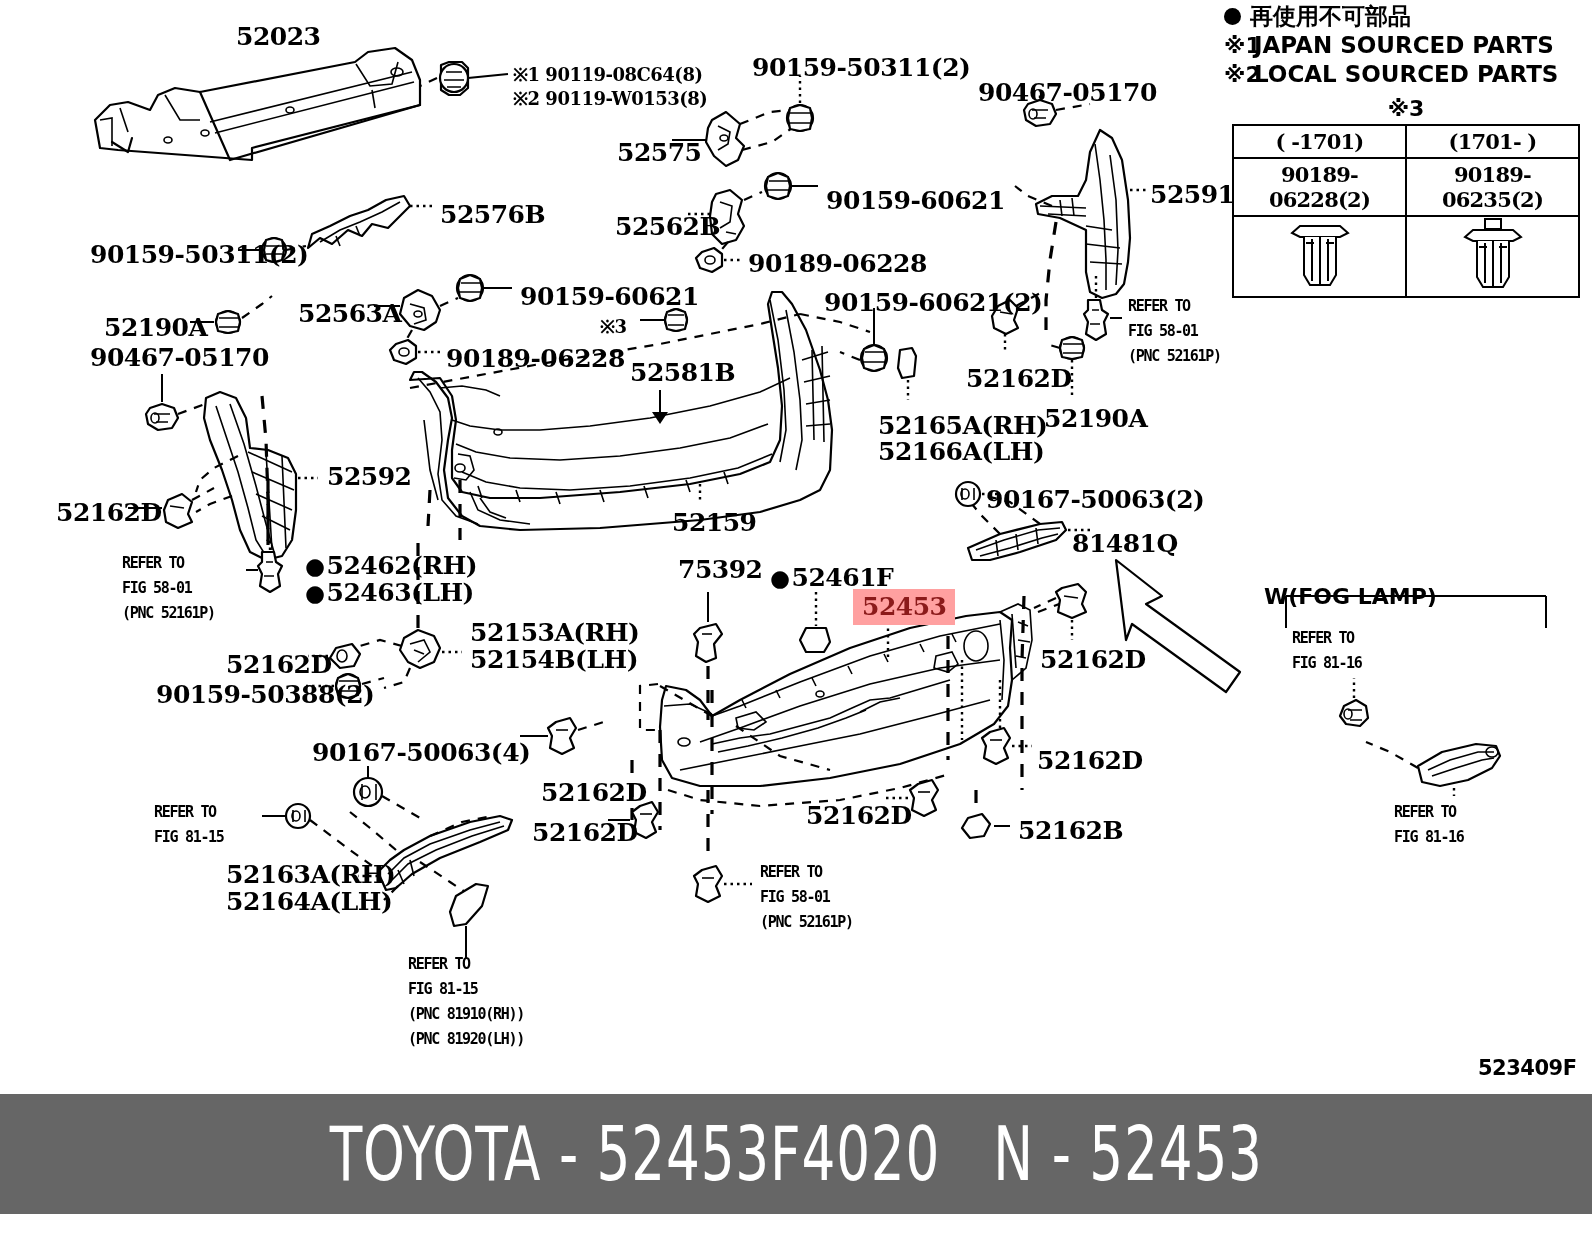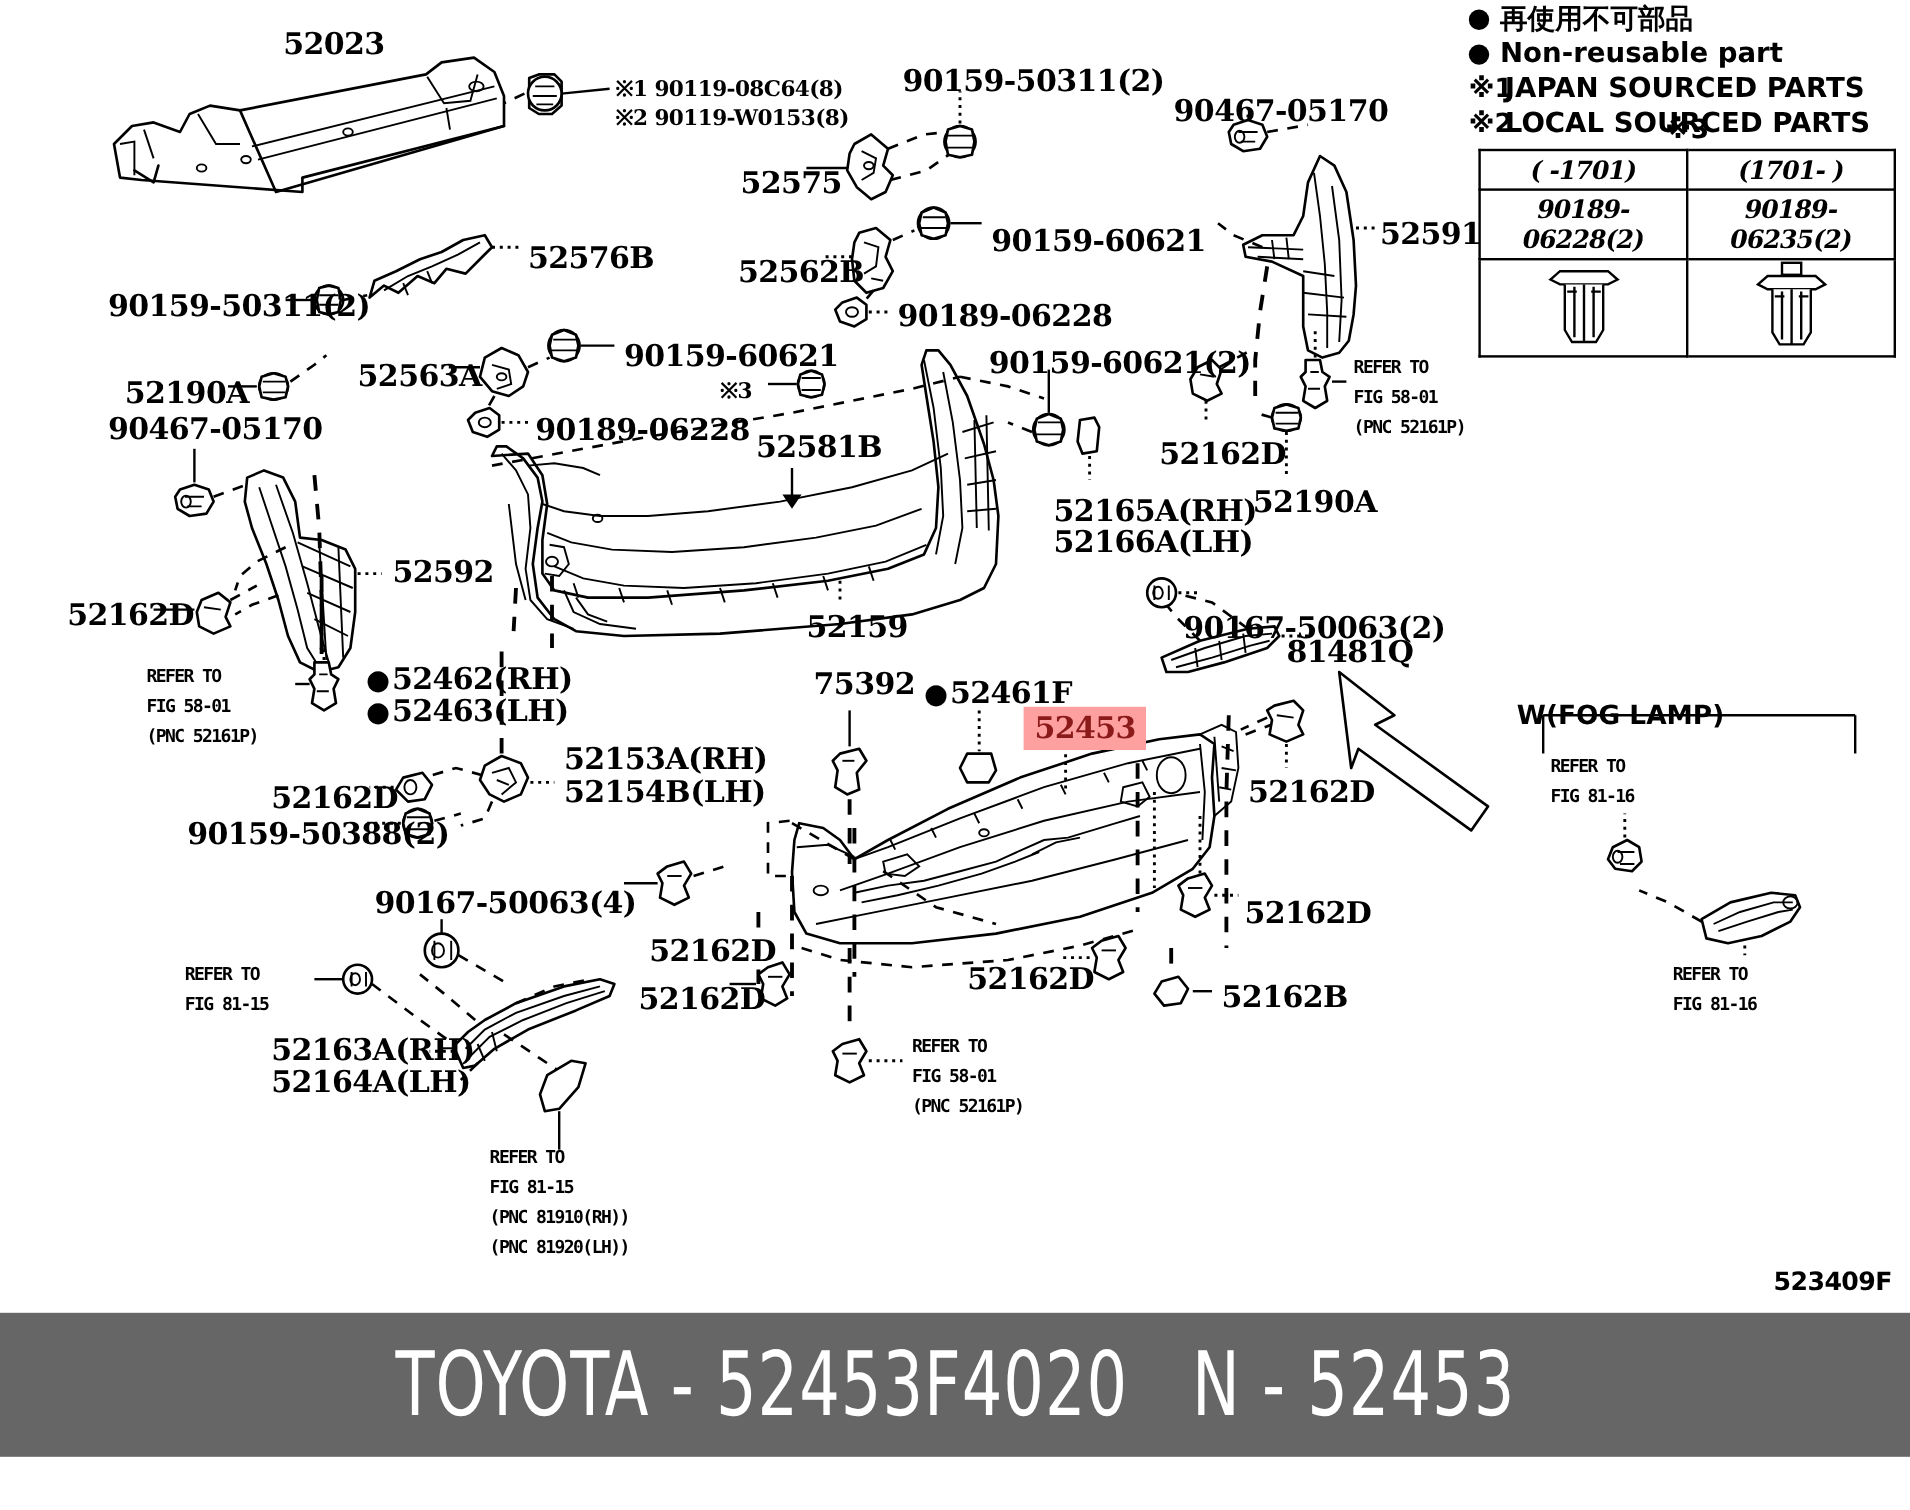--- a/index.html
+++ b/index.html
@@ -76,21 +76,20 @@
     border-radius:50%; background:#000; margin-right:9px; flex:none;
   }
   #notes .mk { display:inline-block; width:30px; flex:none; font-size:22px; }
 
   
   #x3tbl {
     position:absolute; left:1232px; top:124px;
     width: 348px;
     border: 2px solid #0369a1;
     border-collapse: collapse;
-    font-style: italic;
   }
   #x3label {
     position:absolute; left:1232px; top:96px; width:348px;
     text-align:center;
     font-family:"DejaVu Sans", sans-serif; font-weight:700; font-size:22px; color:#000;
   }
   #x3tbl td {
     border: 2px solid #000;
     text-align:center;
     font-family:"DejaVu Serif", serif;
@@ -611,21 +610,21 @@
       <div class="lbl" style="left: 630px; top: 358px;">52581B</div>
       <div class="refer" style="left: 1128px; top: 294px;">REFER TO
 FIG 58-01
 (PNC 52161P)</div>
       <div class="lbl" style="left: 966px; top: 364px;">52162D</div>
       <div class="lbl" style="left: 1044px; top: 404px;">52190A</div>
       <div class="lbl" style="left: 878px; top: 411px;">52165A(RH)</div>
       <div class="lbl" style="left: 878px; top: 437px;">52166A(LH)</div>
       <div class="lbl" style="left: 327px; top: 462px;">52592</div>
       <div class="lbl" style="left: 672px; top: 508px;">52159</div>
-      <div class="lbl" style="left: 986px; top: 485px; margin-top: 24px;">90167-50063(2)</div>
+      <div class="lbl" style="left: 986px; top: 485px;">90167-50063(2)</div>
       <div class="lbl" style="left: 56px; top: 498px;">52162D</div>
       <div class="lbl" style="left: 1072px; top: 529px;">81481Q</div>
       <div class="refer" style="left: 122px; top: 551px;">REFER TO
 FIG 58-01
 (PNC 52161P)</div>
       <div class="lbl bullet" style="left: 305px; top: 551px;">52462(RH)</div>
       <div class="lbl bullet" style="left: 305px; top: 578px;">52463(LH)</div>
       <div class="lbl" style="left: 678px; top: 555px;">75392</div>
       <div class="lbl bullet" style="left: 770px; top: 563px;">52461F</div>
       <div class="lbl" style="left: 853px; top: 592px;"><span class="hl" style="background: rgb(255, 160, 160); color: rgb(139, 26, 26);">52453</span></div>
@@ -652,21 +651,20 @@
       <div class="refer" style="left: 1394px; top: 800px;">REFER TO
 FIG 81-16</div>
       <div class="refer" style="left: 408px; top: 952px;">REFER TO
 FIG 81-15
 (PNC 81910(RH))
 (PNC 81920(LH))</div>
     </div>
 
   <div id="notes">
       <div class="nline"><span class="dot"></span><span>再使用不可部品</span></div>
-      <div class="nline"><span class="dot"></span><span>Non-reusable part</span></div>
       <div class="nline"><span class="mk">※1</span><span>JAPAN SOURCED PARTS</span></div>
       <div class="nline"><span class="mk">※2</span><span>LOCAL SOURCED PARTS</span></div>
     </div>
 
   <div id="x3label">※3</div>
   <table id="x3tbl">
     <tbody>
         <tr>
       <td class="hdr">(    -1701)</td>
       <td class="hdr">(1701-    )</td>

